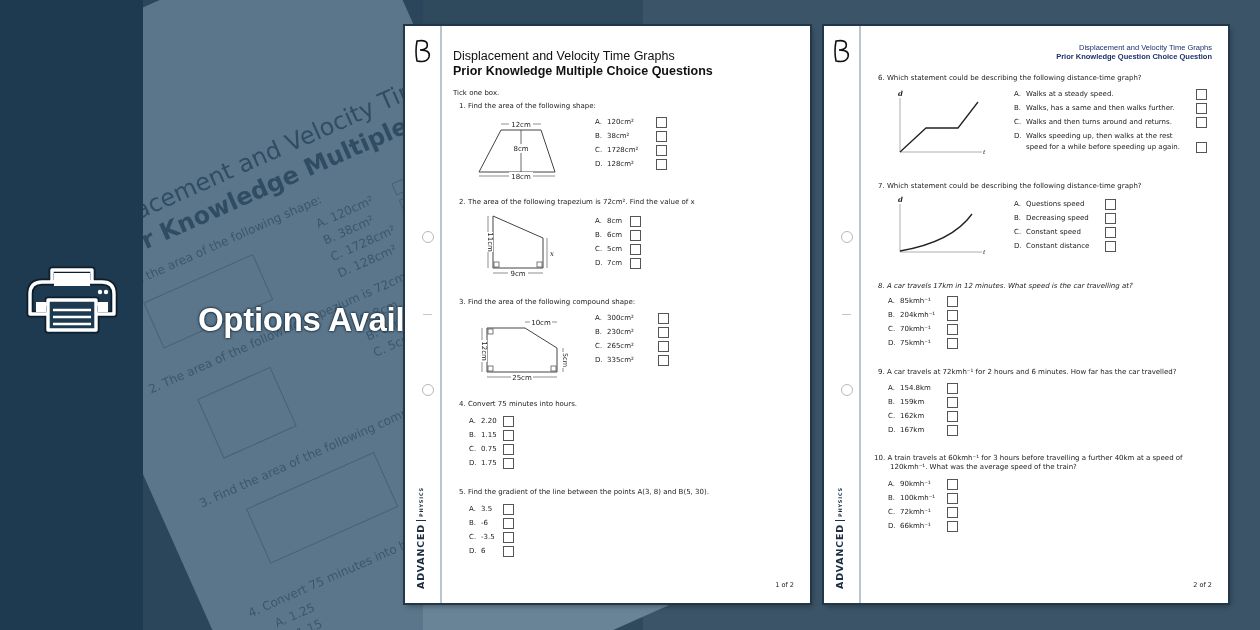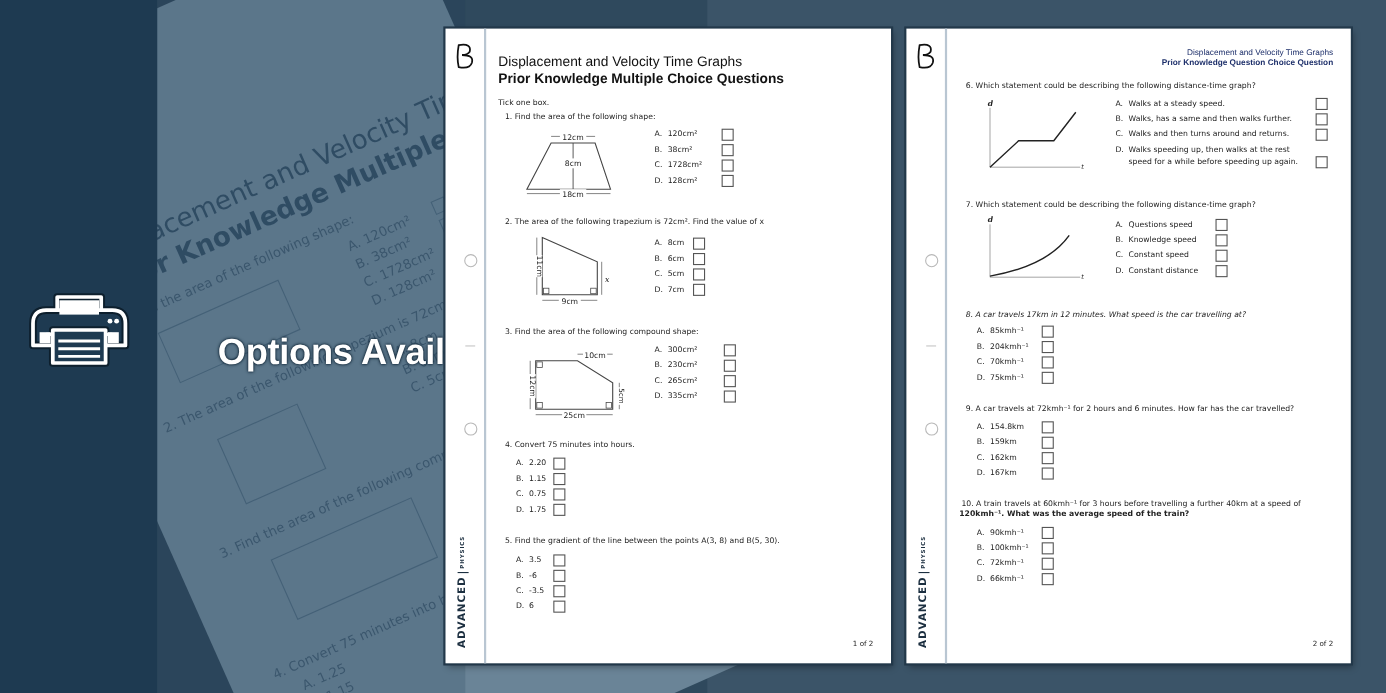--- a/index.html
+++ b/index.html
@@ -467,21 +467,21 @@
       <text x="6" y="8" font-size="7" font-style="italic" font-weight="700" fill="#222" font-family="DejaVu Serif, serif">d</text>
       <text x="91" y="60" font-size="6" font-style="italic" fill="#222" font-family="DejaVu Serif, serif">t</text>
       <path d="M8 57 Q60 48 80 20" fill="none" stroke="#222" stroke-width="1.3"></path>
     </svg>
     <div class="opt" style="left:142px; top:172px;">
         <span class="letter">A.</span>
         <span>Questions speed</span>
       </div>
     <div class="opt" style="left:142px; top:186px;">
         <span class="letter">B.</span>
-        <span>Knowledge speed</span>
+        <span>Decreasing speed</span>
       </div>
     <div class="opt" style="left:142px; top:200px;">
         <span class="letter">C.</span>
         <span>Constant speed</span>
       </div>
     <div class="opt" style="left:142px; top:214px;">
         <span class="letter">D.</span>
         <span>Constant distance</span>
       </div>
     <div class="tickbox" style="left:233px; top:173px;"></div>
@@ -536,21 +536,21 @@
       </div>
     <div class="tickbox" style="left:75px; top:357px;"></div>
     <div class="tickbox" style="left:75px; top:371px;"></div>
     <div class="tickbox" style="left:75px; top:385px;"></div>
     <div class="tickbox" style="left:75px; top:399px;"></div>
 
     <div class="q-text" style="left:2px; top:428px;">
       <span>10.</span>
       <span>A train travels at 60kmh⁻¹ for 3 hours before travelling a further 40km at a speed of</span>
     </div>
-    <div class="q-text" style="left:0; top:437px;font-weight:bold;">120kmh⁻¹. What was the average speed of the train?</div>
+    <div class="q-text" style="left:18px; top:437px;">120kmh⁻¹. What was the average speed of the train?</div>
     <div class="opt" style="left:16px; top:452px;">
         <span class="letter">A.</span>
         <span>90kmh⁻¹</span>
       </div>
     <div class="opt" style="left:16px; top:466px;">
         <span class="letter">B.</span>
         <span>100kmh⁻¹</span>
       </div>
     <div class="opt" style="left:16px; top:480px;">
         <span class="letter">C.</span>

